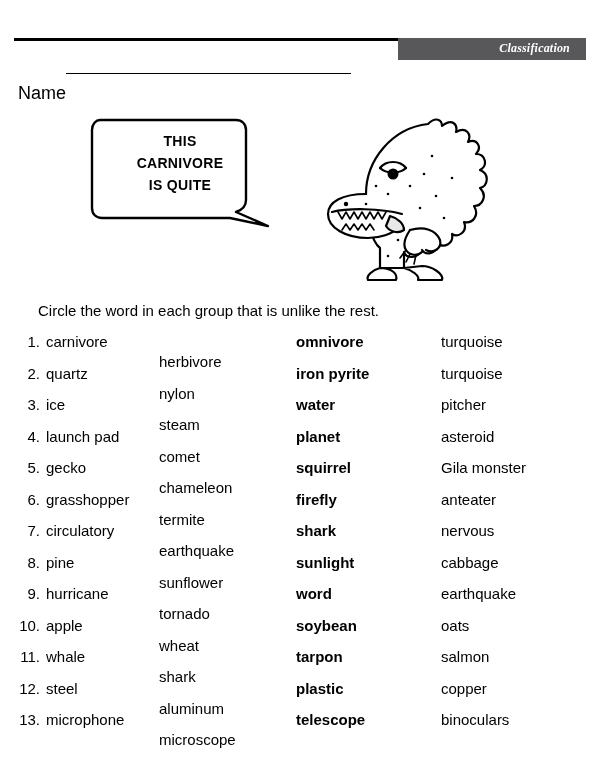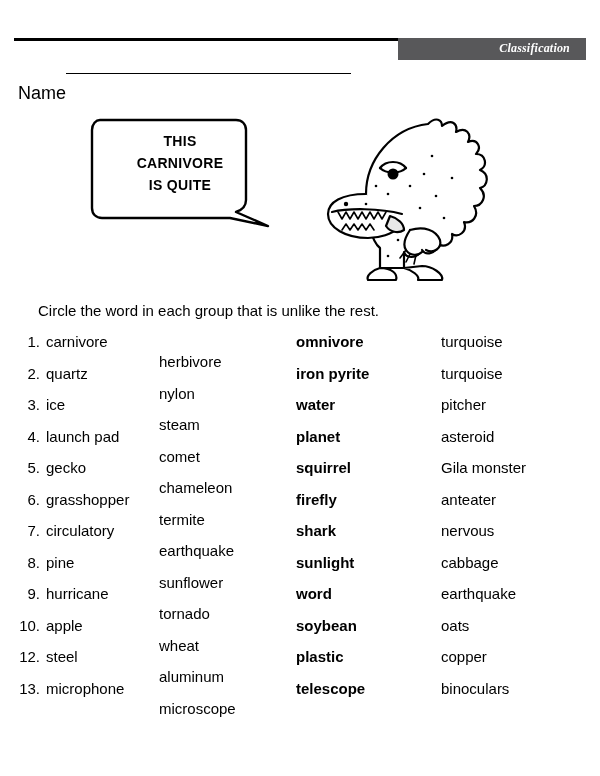--- a/index.html
+++ b/index.html
@@ -306,20 +306,27 @@
     </div>
 
     <div class="item-row">
       <span class="num">10.</span>
       <span class="w1">apple</span>
       <span class="w2">wheat</span>
       <span class="w3">soybean</span>
       <span class="w4">oats</span>
     </div>
 
+    <div class="item-row">
+      <span class="num">11.</span>
+      <span class="w1">whale</span>
+      <span class="w2">shark</span>
+      <span class="w3">tarpon</span>
+      <span class="w4">salmon</span>
+    </div>
 
     <div class="item-row">
       <span class="num">12.</span>
       <span class="w1">steel</span>
       <span class="w2">aluminum</span>
       <span class="w3">plastic</span>
       <span class="w4">copper</span>
     </div>
 
     <div class="item-row">

